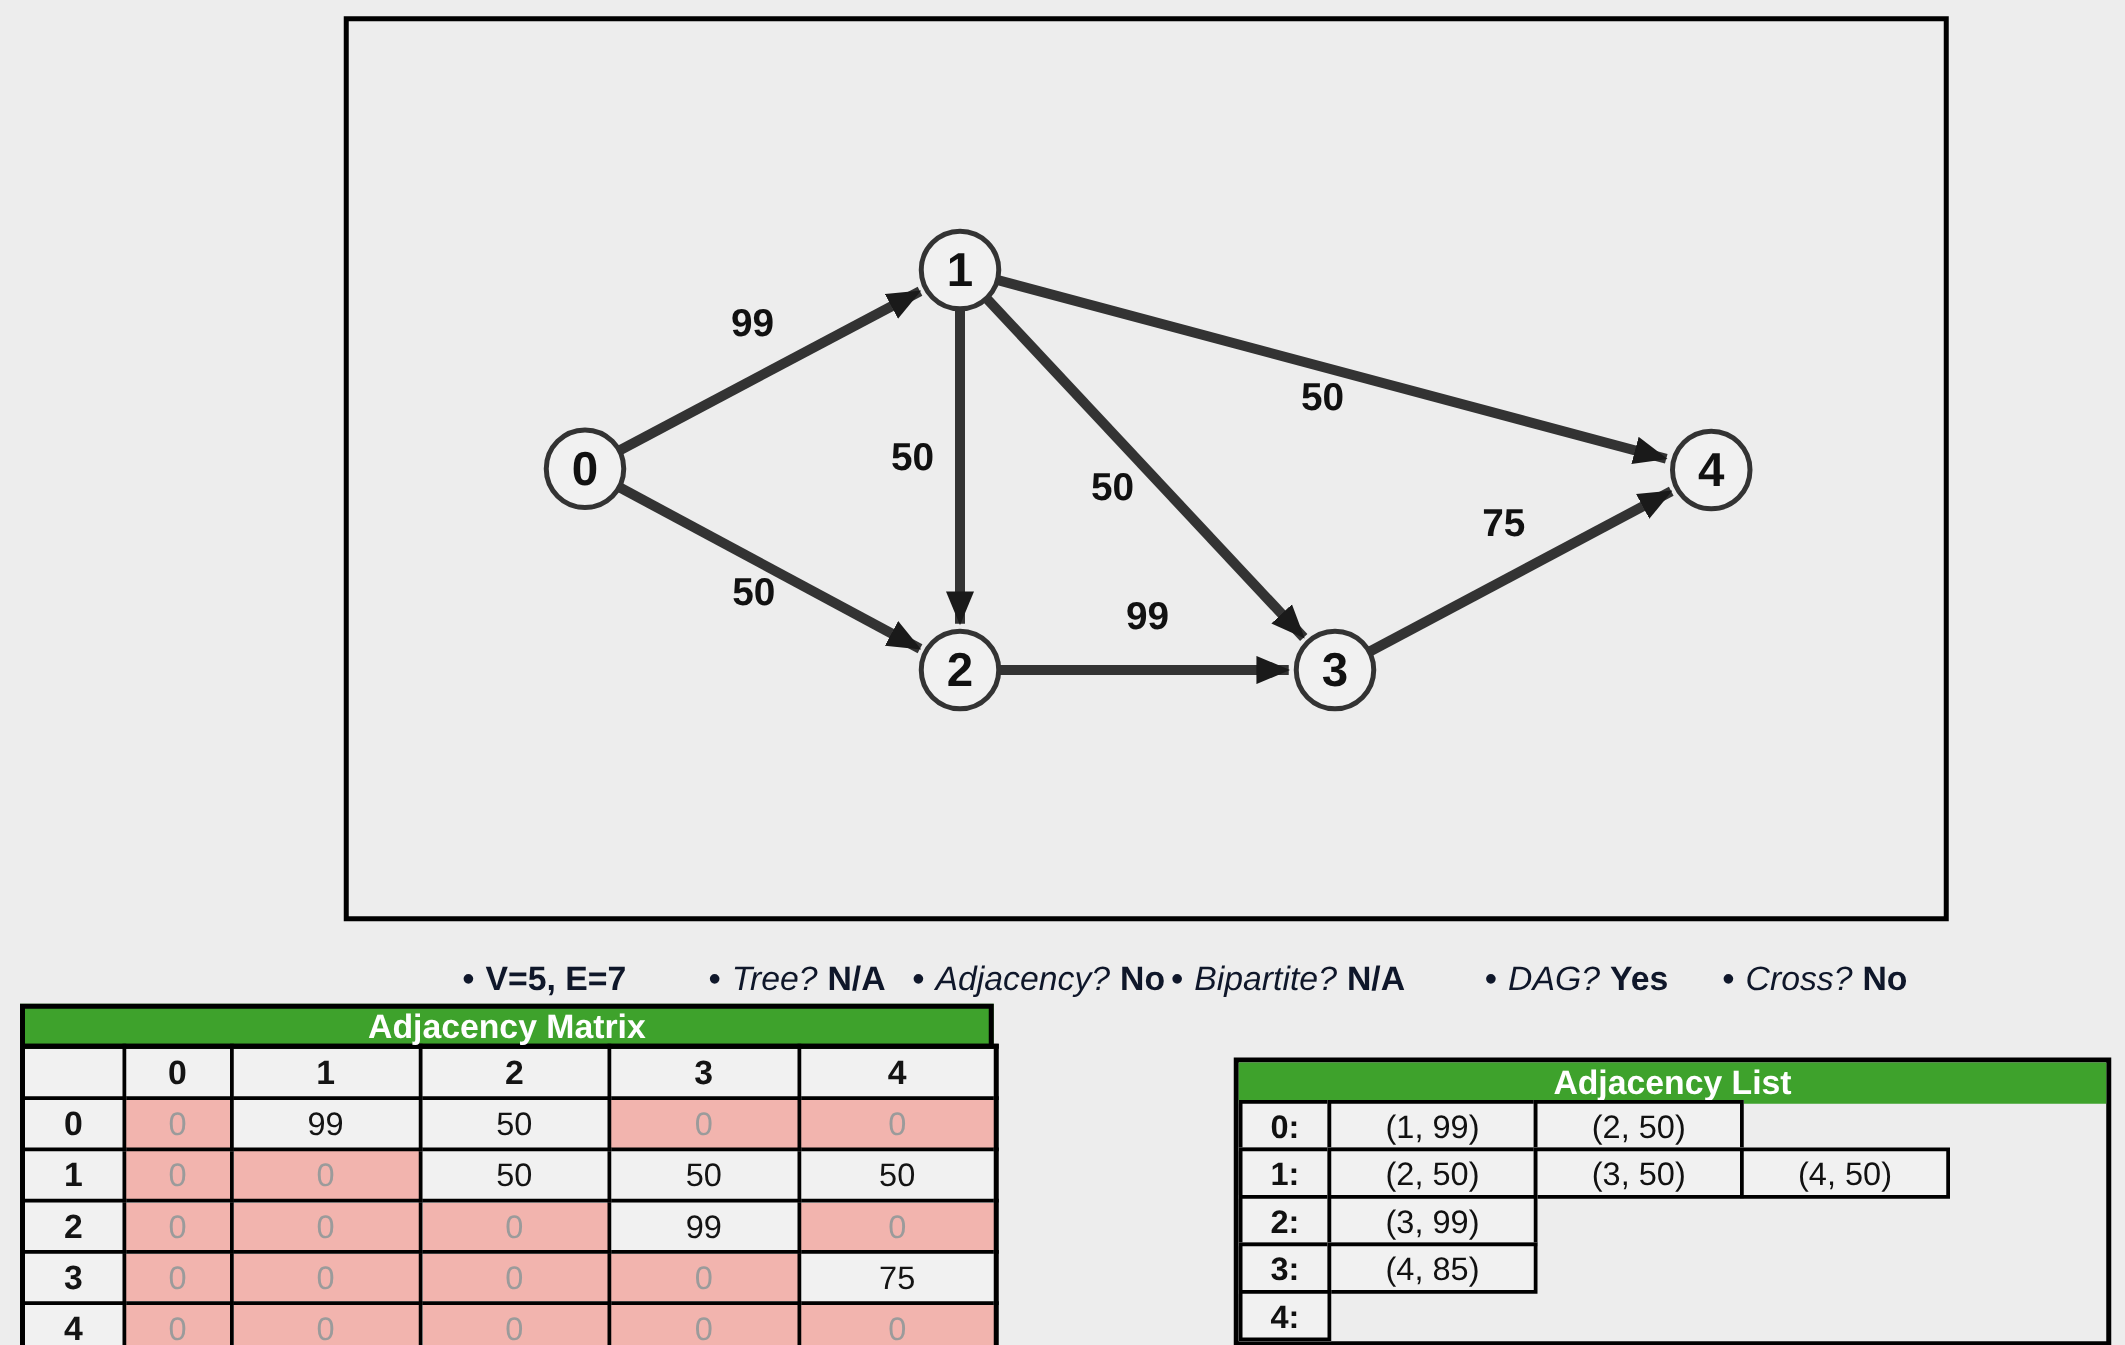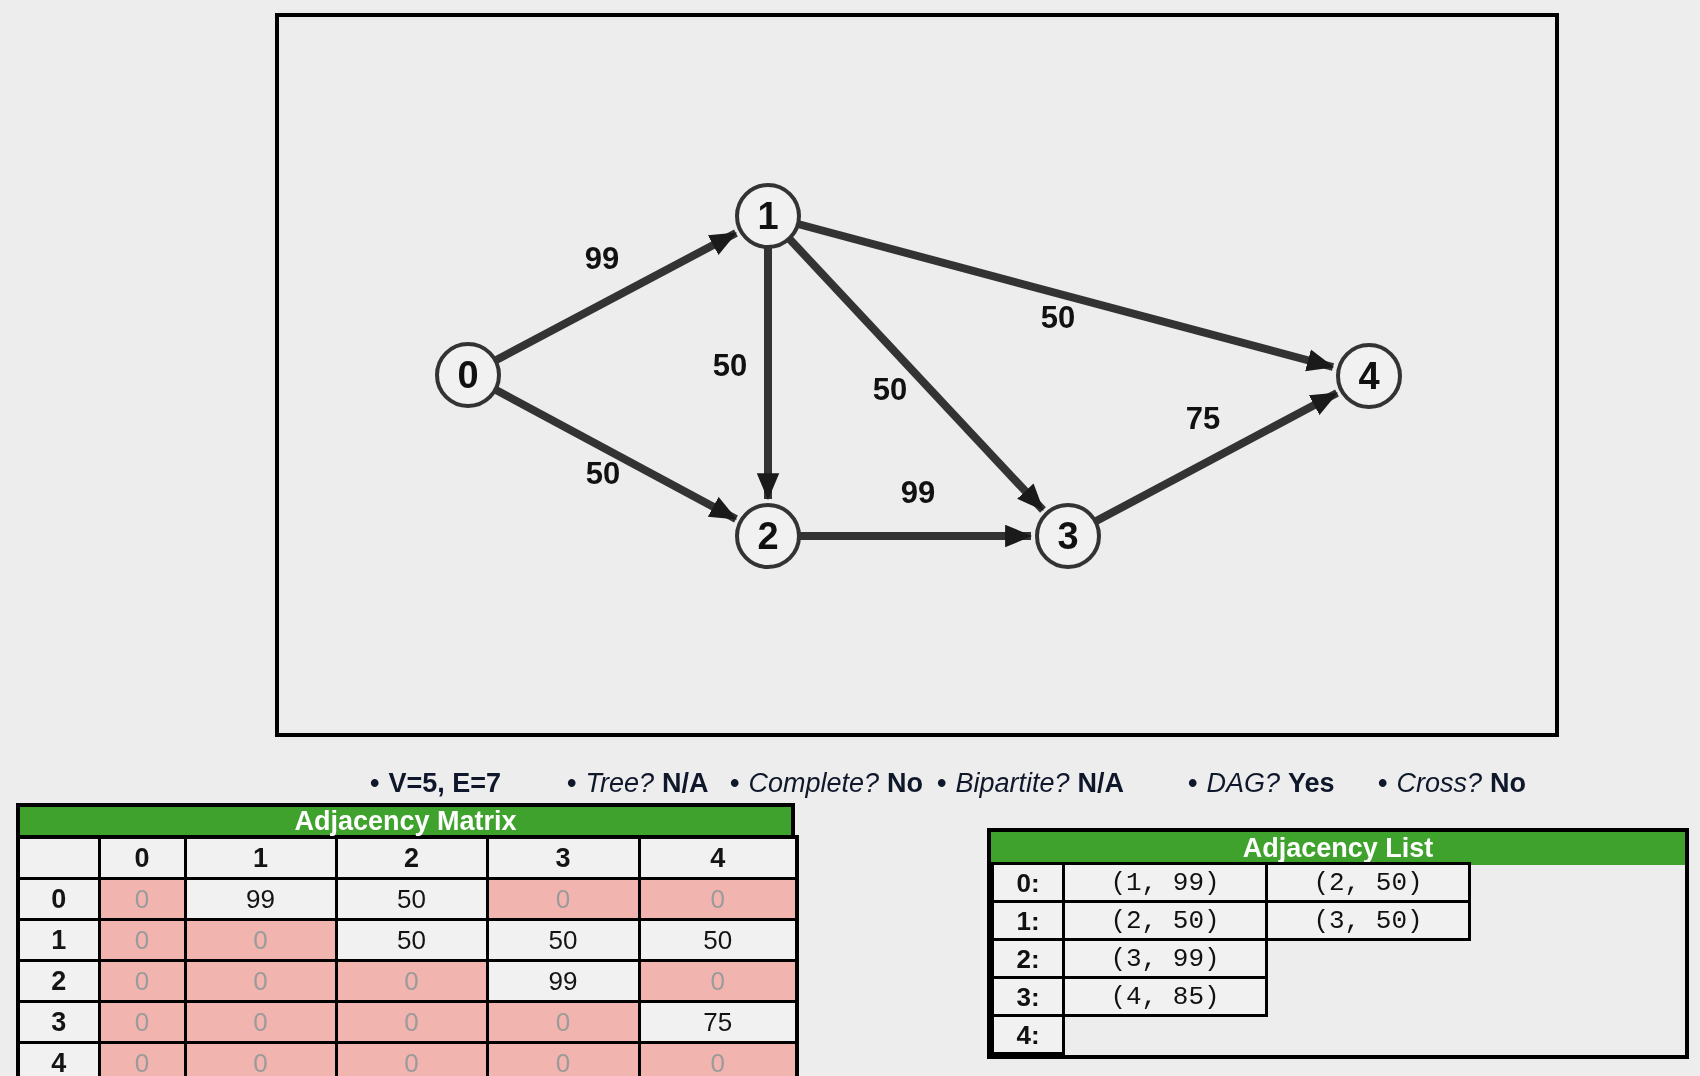--- a/index.html
+++ b/index.html
@@ -32,30 +32,30 @@
   .matrix-wrap{position:absolute;left:16px;top:803px;width:779px;}
   .matrix-title{height:36px;line-height:28px;border:4px solid #000;}
   .mtable{border-collapse:collapse;table-layout:fixed;width:779px;margin-top:-4px;
           border:4px solid #000;}
   .mtable td{border:3px solid #000;height:38px;text-align:center;vertical-align:middle;
              font-size:26px;background:#F1F1F1;color:#141414;padding:0;overflow:hidden;}
   .mtable td.hd{font-weight:bold;font-size:27px;}
   .mtable td.pink{background:#F2B4AE;color:#9B9B9B;}
 
   
-  .list-wrap{position:absolute;left:987px;top:828px;width:702px;border:4px solid #000;
+  .list-wrap{position:absolute;left:987px;top:846px;width:702px;border:4px solid #000;
              box-sizing:border-box;background:#EDEDED;}
   .list-title{height:33px;line-height:33px;}
   .lrow{display:flex;margin-top:-3px;}
   .lrow:first-of-type{margin-top:0;}
   .lcell{height:41px;line-height:36px;border:3px solid #000;box-sizing:border-box;
          background:#F1F1F1;text-align:center;font-size:26px;margin-left:-3px;overflow:hidden;}
   .lcell:first-child{margin-left:0;}
   .lbl{width:74px;font-weight:bold;}
-  .lval{width:206px;font-family:Liberation Mono, monospace;}
+  .lval{width:168px;}
 </style>
 </head>
 <body>
 
 <div class="page">
 
   <div class="graph-panel"></div>
 
   <svg class="graph-svg" width="1700" height="770" viewBox="0 0 1700 770">
     <defs>
@@ -102,21 +102,21 @@
     </g>
   </svg>
 
   <div class="stat" style="left:370px">
     <span class="dot">•</span><span class="q"></span><span class="a">V=5, E=7</span>
   </div>
   <div class="stat" style="left:567px">
     <span class="dot">•</span><span class="q">Tree?</span><span class="a">N/A</span>
   </div>
   <div class="stat" style="left:730px">
-    <span class="dot">•</span><span class="q">Complete?</span><span class="a">No</span>
+    <span class="dot">•</span><span class="q">Adjacency?</span><span class="a">No</span>
   </div>
   <div class="stat" style="left:937px">
     <span class="dot">•</span><span class="q">Bipartite?</span><span class="a">N/A</span>
   </div>
   <div class="stat" style="left:1188px">
     <span class="dot">•</span><span class="q">DAG?</span><span class="a">Yes</span>
   </div>
   <div class="stat" style="left:1378px">
     <span class="dot">•</span><span class="q">Cross?</span><span class="a">No</span>
   </div>
@@ -189,20 +189,21 @@
     <div class="tbl-title list-title">Adjacency List</div>
     <div class="lrow">
       <div class="lcell lbl">0:</div>
       <div class="lcell lval">(1, 99)</div>
       <div class="lcell lval">(2, 50)</div>
     </div>
     <div class="lrow">
       <div class="lcell lbl">1:</div>
       <div class="lcell lval">(2, 50)</div>
       <div class="lcell lval">(3, 50)</div>
+      <div class="lcell lval">(4, 50)</div>
     </div>
     <div class="lrow">
       <div class="lcell lbl">2:</div>
       <div class="lcell lval">(3, 99)</div>
     </div>
     <div class="lrow">
       <div class="lcell lbl">3:</div>
       <div class="lcell lval">(4, 85)</div>
     </div>
     <div class="lrow">

